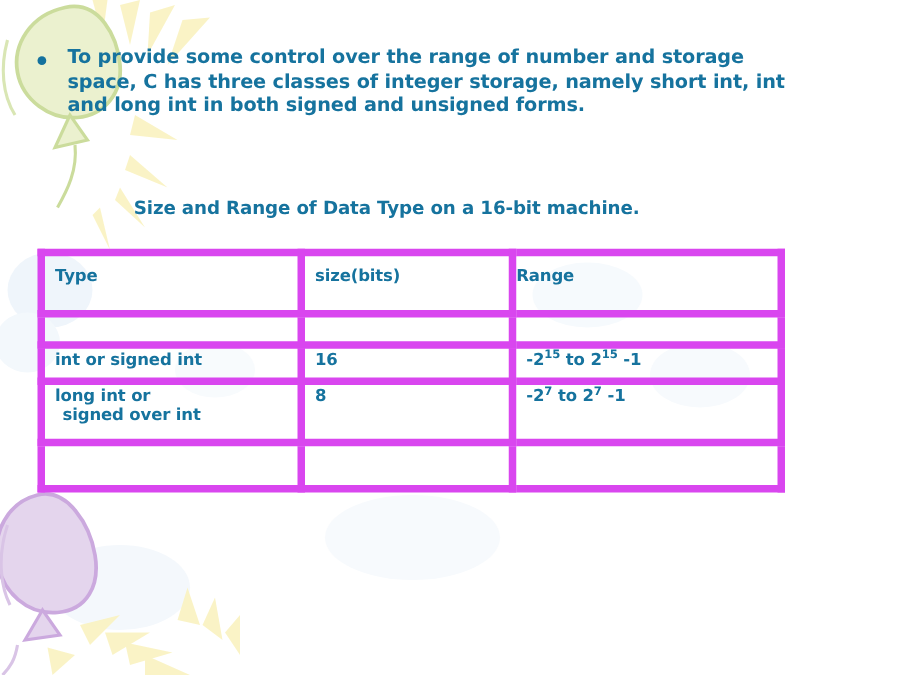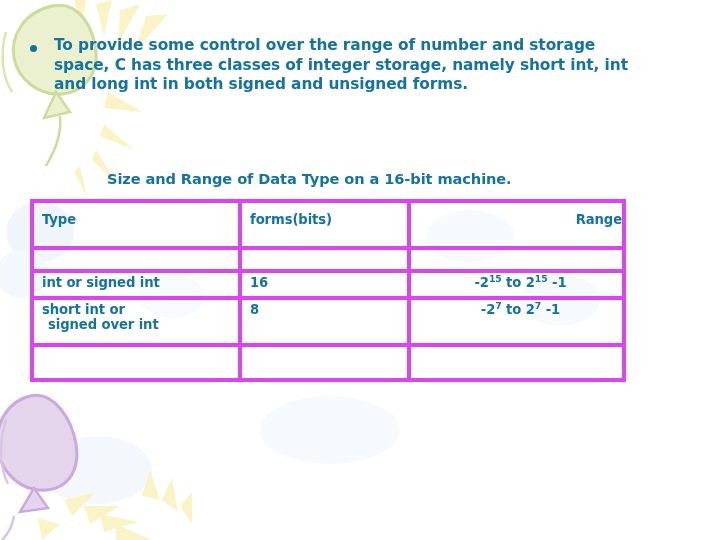--- a/index.html
+++ b/index.html
@@ -56,57 +56,56 @@
   
   .subtitle {
     position: absolute;
     left: 107px;
     top: 158px;
     color: #16739E;
     font-size: 14.6px;
     font-weight: bold;
     letter-spacing: -0.1px;
     white-space: nowrap;
-    margin-top: 12px;
   }
 
   
   .data-table {
     position: absolute;
     left: 30px;
     top: 199px;
     width: 592px;
     border-collapse: collapse;
     table-layout: fixed;
     background: transparent;
   }
   .data-table td {
-    border: 4px solid #d946ef;
+    border: 6px solid #d946ef;
     color: #16739E;
     font-size: 13.2px;
     font-weight: bold;
     padding: 0 0 0 8px;
     vertical-align: top;
     letter-spacing: -0.1px;
   }
   .col-type   { width: 208px; }
   .col-size   { width: 169px; }
   .col-range  { width: 215px; }
 
   .hdr td { height: 34px; padding-top: 9px; }
-  .hdr .c-range { text-align: right; padding-left: 0; }
+  .hdr .c-range { text-align: left; padding-left: 0; }
 
   .spacer-row td { height: 19px; }
 
   .row-1line td { height: 21px; padding-top: 2px; }
   .row-2line td { height: 41px; padding-top: 2px; }
   .tail-row td  { height: 31px; }
 
   .c-range {
-    text-align: center;
+    text-align: left;
     padding-left: 0;
     padding-right: 8px;
   }
   .c-range.wide-pad { padding-right: 14px; }
 
   .line2 {
     display: block;
     padding-left: 6px;
   }
   sup {
@@ -181,39 +180,39 @@
 
   <table class="data-table">
     <colgroup>
       <col class="col-type">
         <col class="col-size">
         <col class="col-range">
     </colgroup>
     <tbody>
       <tr class="hdr">
         <td>Type</td>
-        <td>forms(bits)</td>
+        <td>size(bits)</td>
         <td class="c-range">Range</td>
       </tr>
 
       <tr class="spacer-row">
         <td></td>
         <td></td>
         <td></td>
       </tr>
 
       <tr class="row-1line">
         <td>int or signed int</td>
         <td>16</td>
         <td class="c-range"><span>-2</span><sup>15</sup><span> to 2</span><sup>15</sup><span> -1</span></td>
       </tr>
 
 
       <tr class="row-2line">
-        <td><span>short int or</span><span class="line2">signed over int</span></td>
+        <td><span>long int or</span><span class="line2">signed over int</span></td>
         <td>8</td>
         <td class="c-range"><span>-2</span><sup>7</sup><span> to 2</span><sup>7</sup><span> -1</span></td>
       </tr>
 
 
 
 
       <tr class="tail-row">
         <td style="border-top:none"></td>
         <td style="border-top:none"></td>

